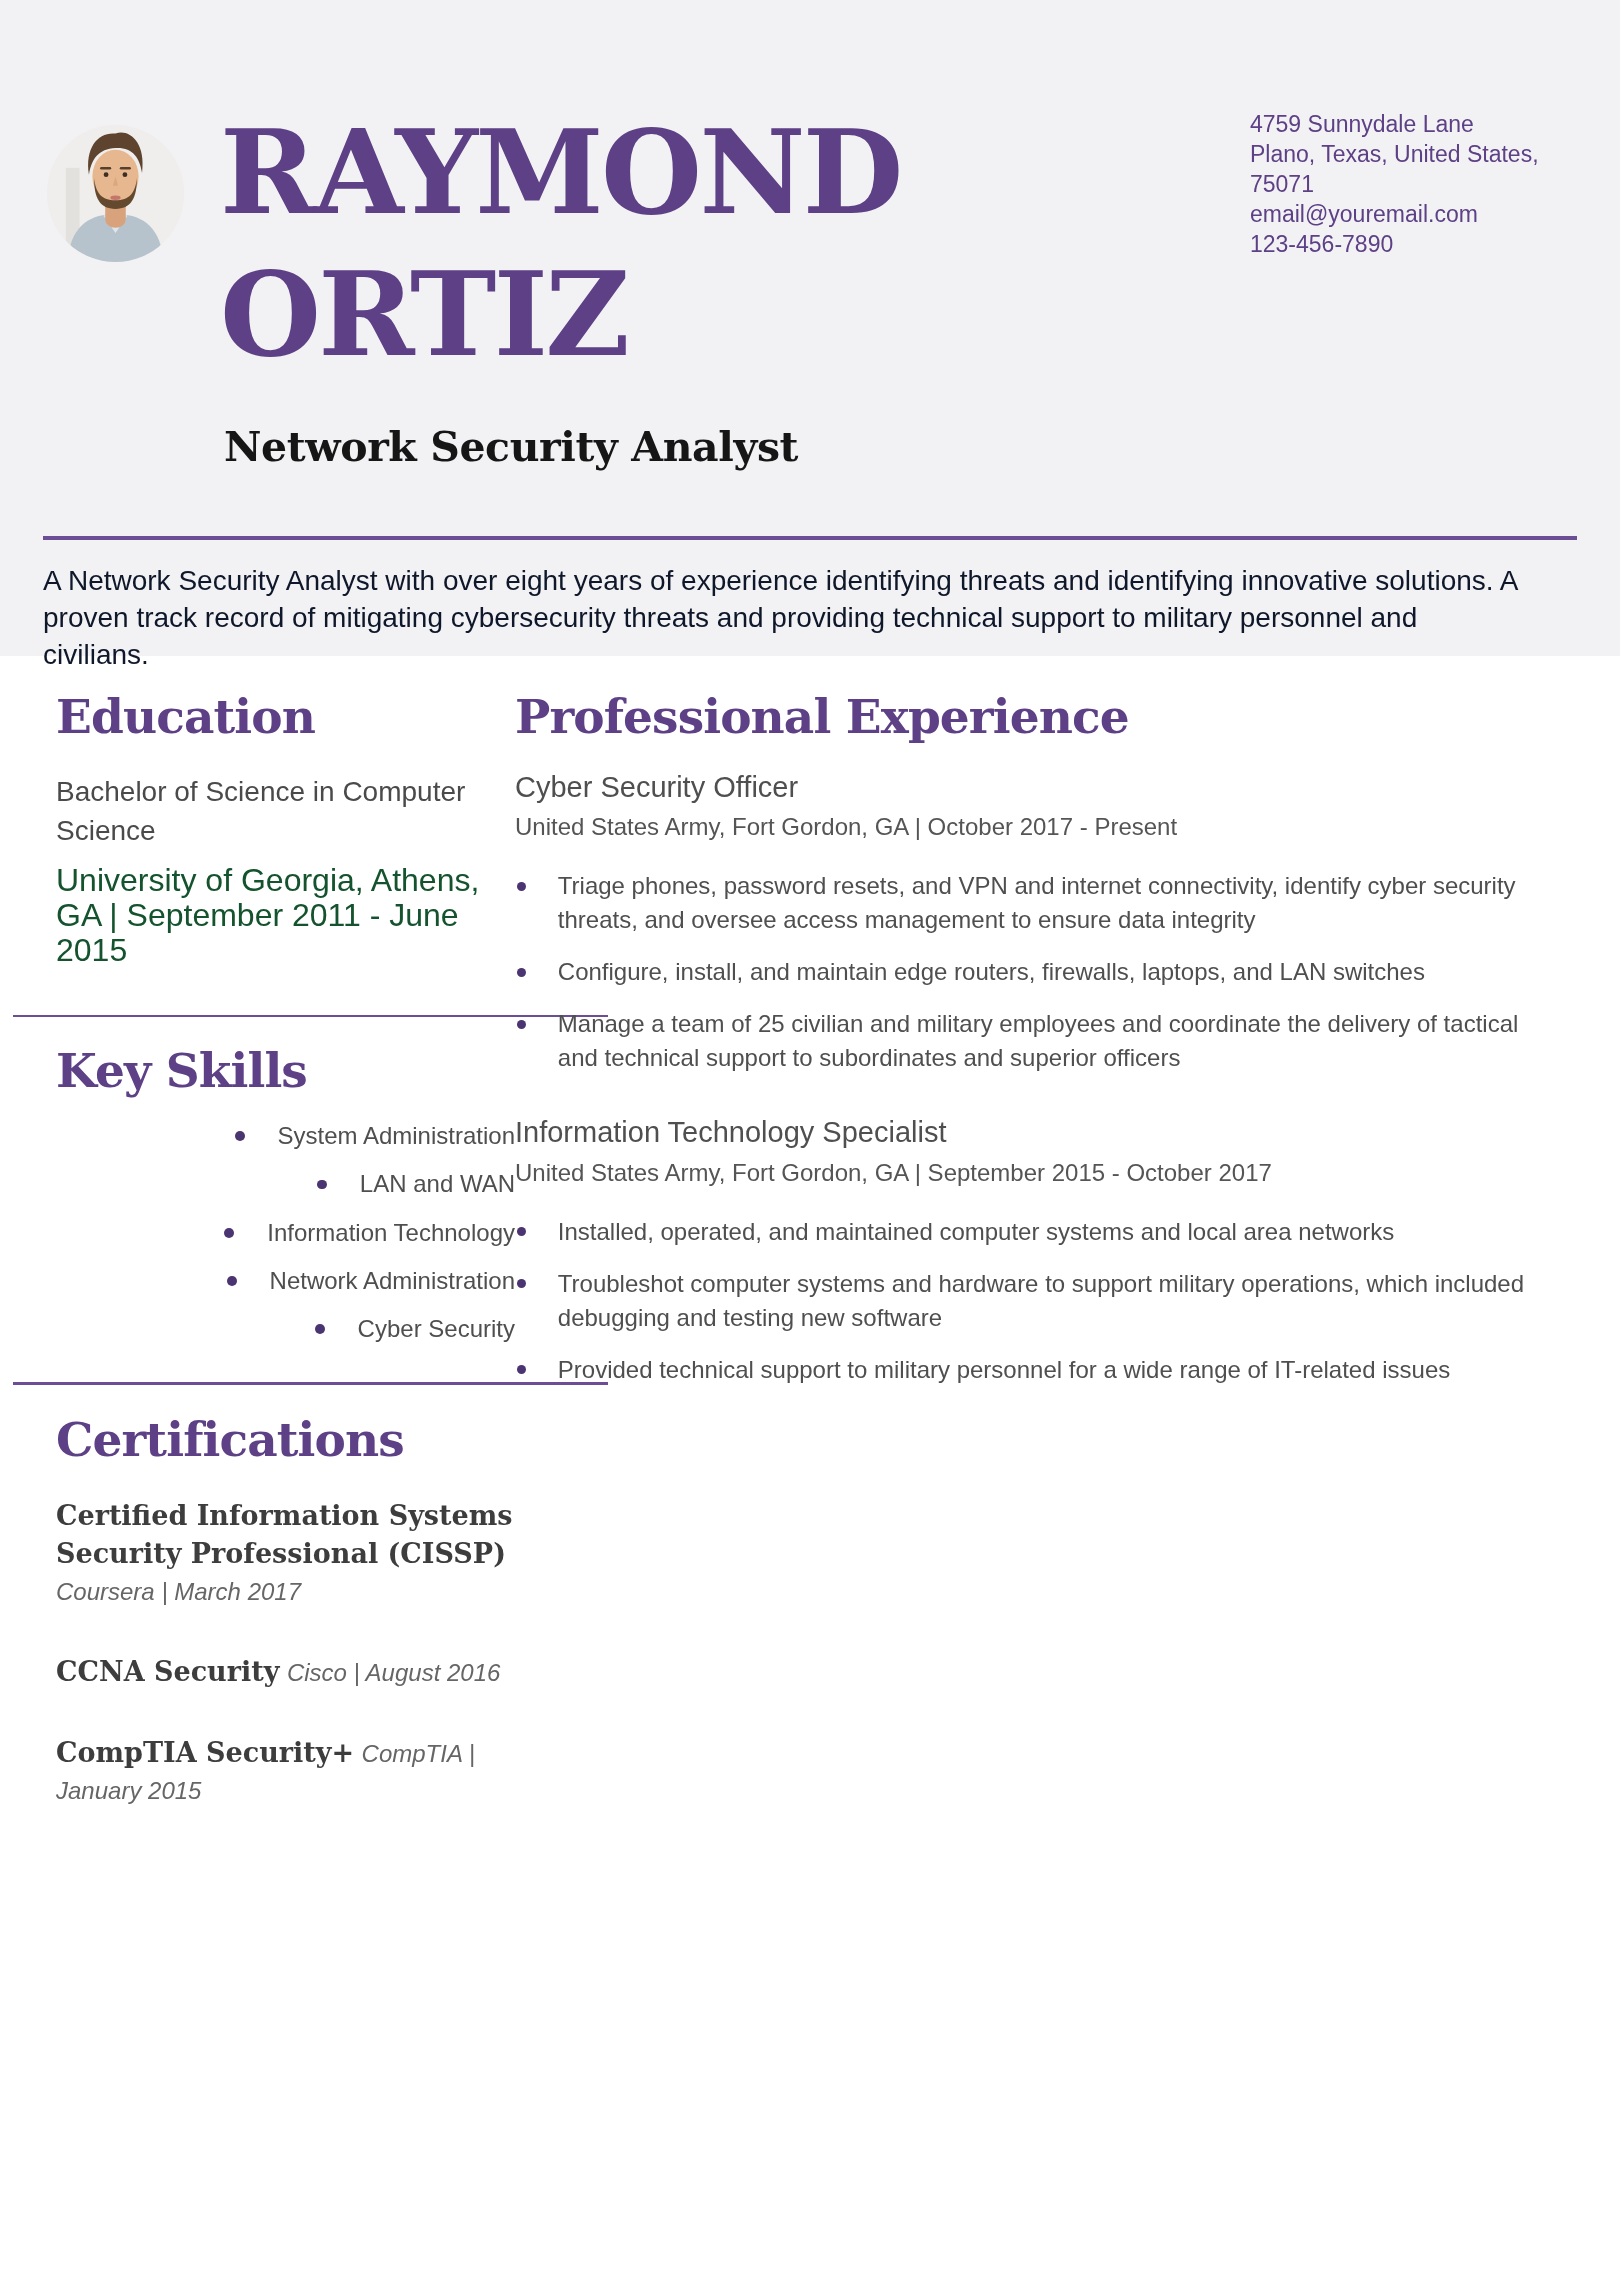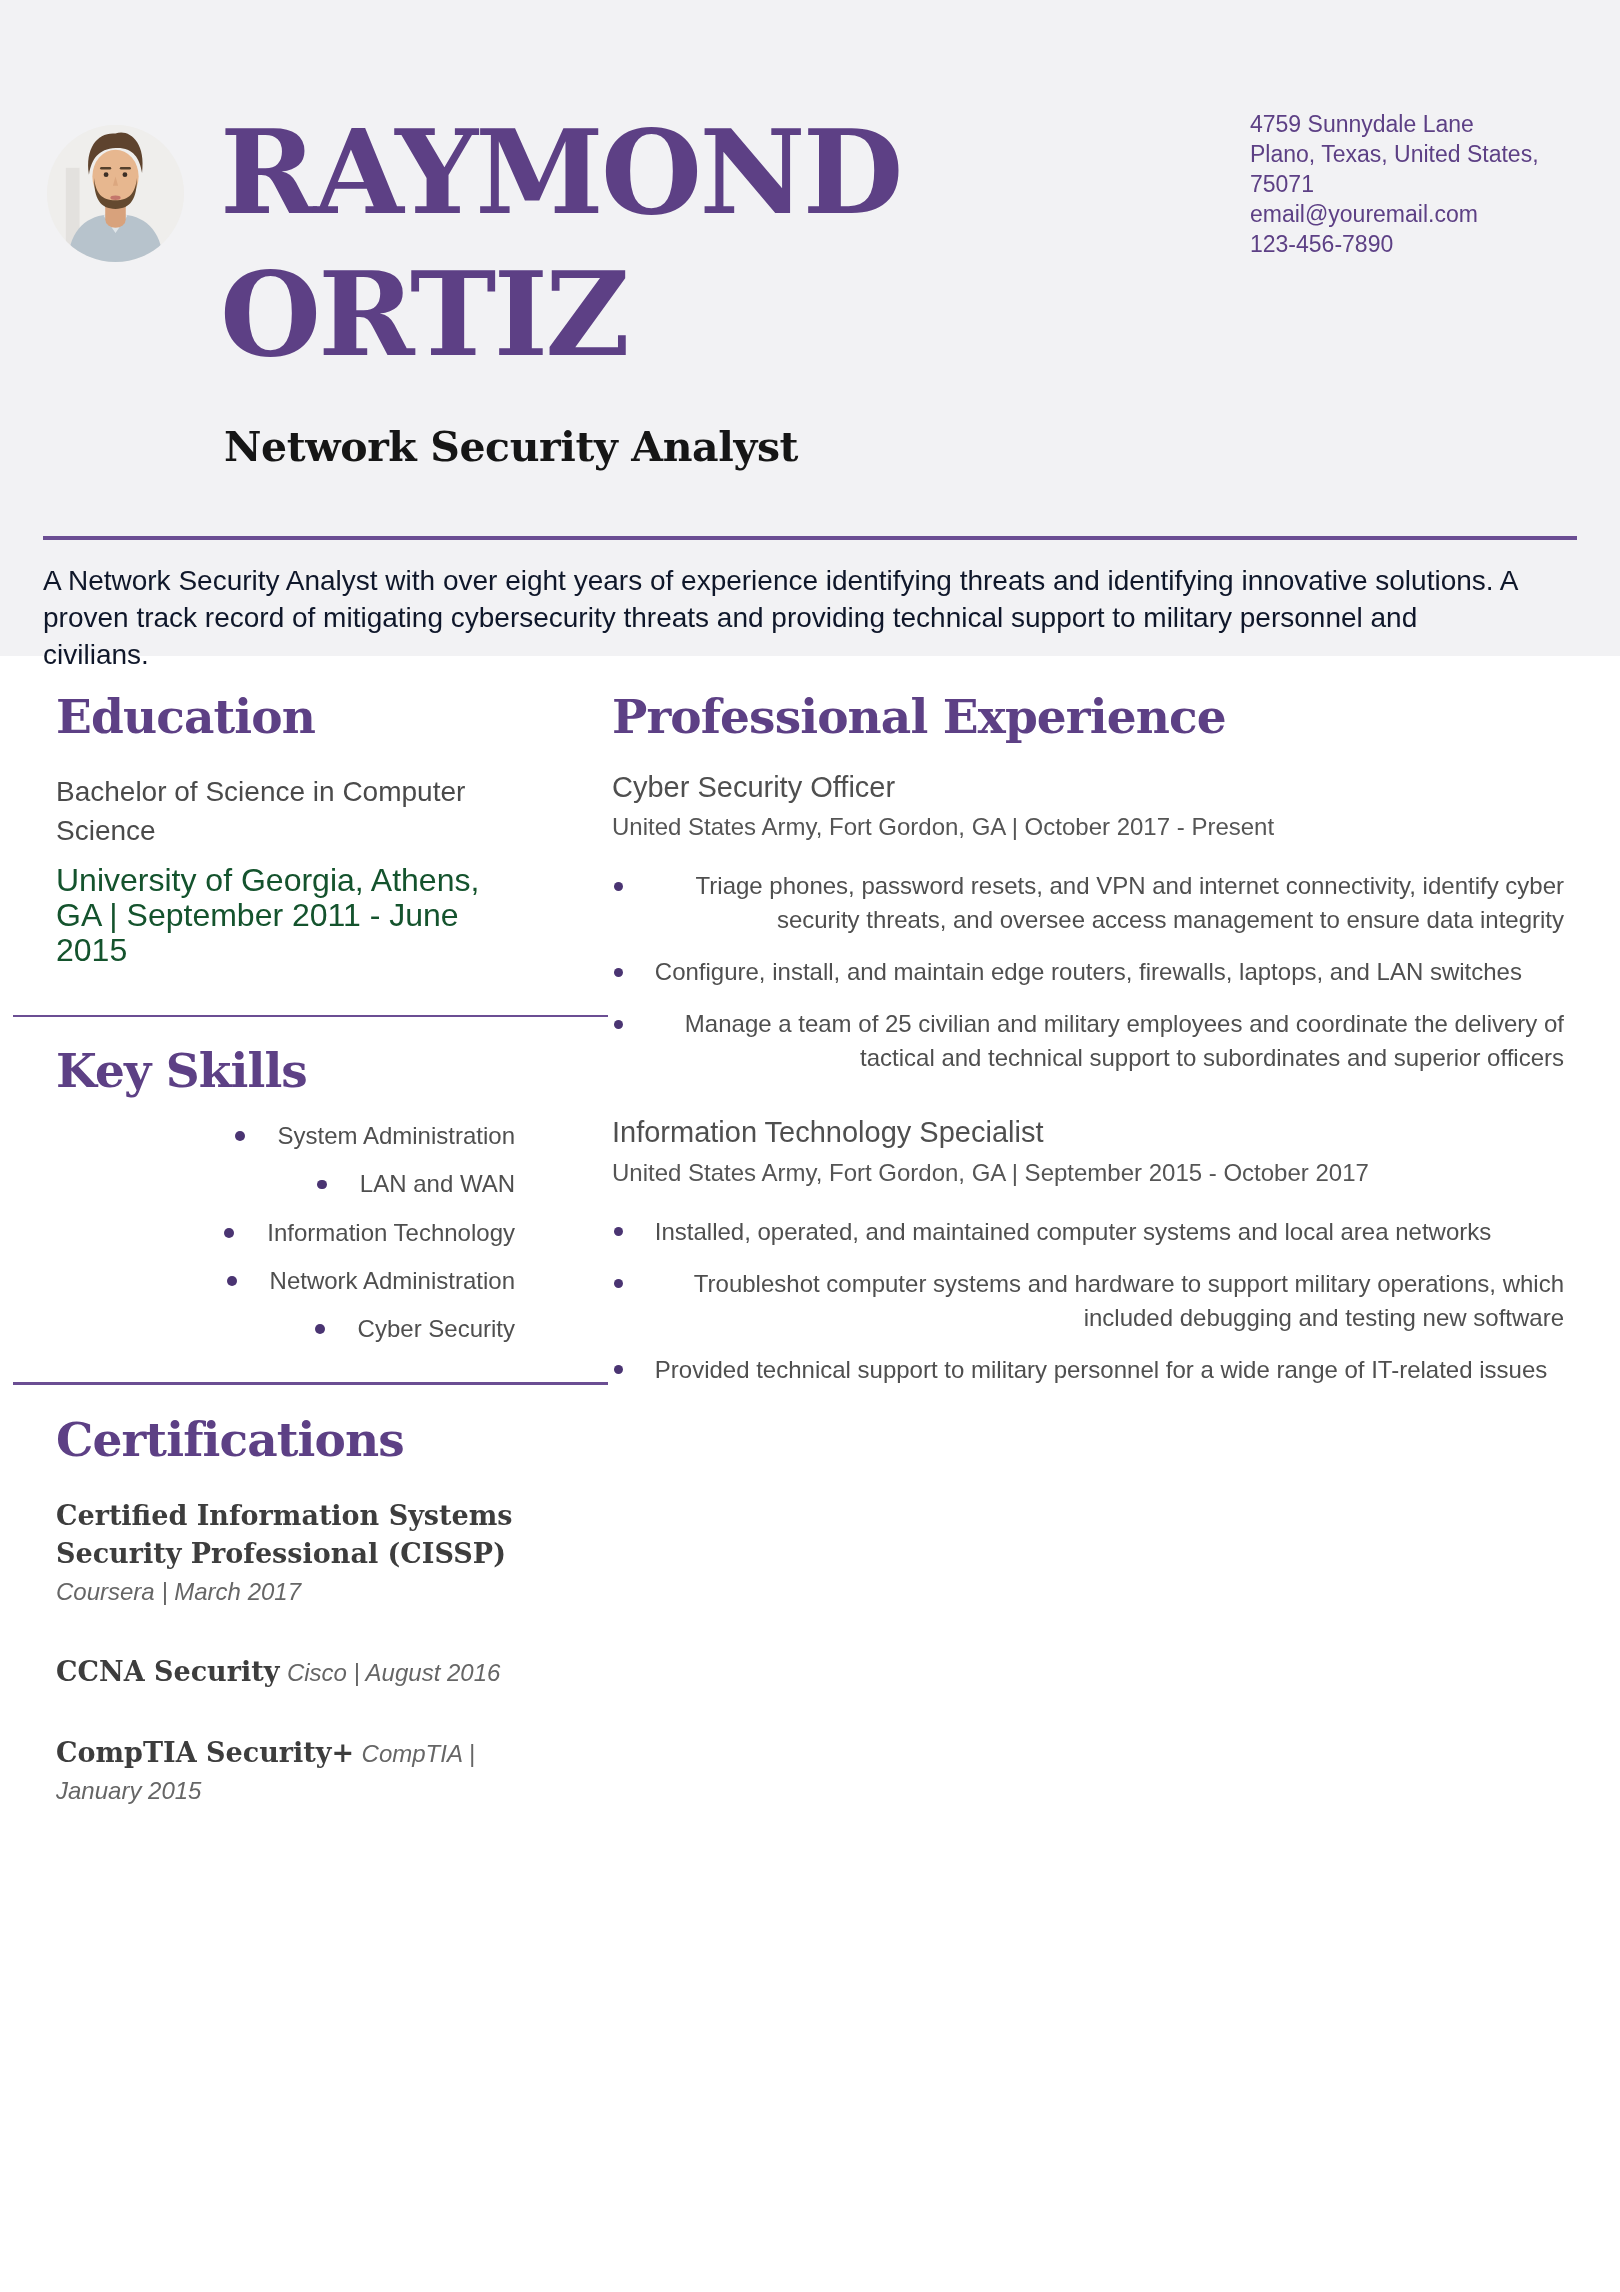--- a/index.html
+++ b/index.html
@@ -30,21 +30,21 @@
     font-style:normal; font-size:23px; line-height:30px; color:#5d4085;
   }
   .header-divider { position:absolute; left:43px; right:43px; top:536px; height:3.6px; background:#6b4e93; }
   .summary {
     position:absolute; left:43px; top:562px; width:1478px; margin:0;
     font-size:28px; line-height:37px; color:#0f172a;
   }
   
   .main { position:absolute; top:656px; left:0; width:1620px; display:flex; padding:0 56px; box-sizing:border-box; }
   .left  { flex:0 0 459px; width:459px; }
-  .right { flex:1; margin-left:97px; min-width:0; }
+  .right { flex:1; min-width:0; }
   .section-heading {
     margin:0; font-family:"DejaVu Serif", serif; font-weight:bold;
     font-size:47px; line-height:50px; letter-spacing:-0.9px; color:#5d4085;
   }
   .mt-head { margin-top:36px; }
   .degree { margin:30px 0 0; font-size:28px; line-height:39px; color:#4a4a4a; }
   .school { margin:12.5px 0 0; font-size:32px; line-height:35px; color:#14532d; }
   .col-divider { margin:47px 0 0 -43px; width:595px; height:2.7px; background:#6b4e93; }
   .skills-heading { margin-top:29px; }
   .skills { margin:23px 0 0; padding:0; list-style:none; }
@@ -52,21 +52,21 @@
   .skills .dot { flex:0 0 9.9px; width:9.9px; height:9.9px; border-radius:50%; background:#4a3472; margin:0 33px 0 3.6px; }
   .col-divider-2 { margin-top:36px; }
   .cert-heading { margin-top:30px; }
   .cert { margin:32px 0 0; font-size:27px; line-height:37px; }
   .cert + .cert { margin-top:43px; }
   .cert-name { font-family:"DejaVu Serif", serif; font-weight:bold; color:#3d3d3d; }
   .cert-detail { font-style:italic; font-size:24px; color:#666666; }
   .job-title-line { margin:27px 0 0; font-size:29px; line-height:36px; color:#4f4f4f; }
   .job-title-line.second { margin-top:39px; }
   .job-meta { margin:5.4px 0 0; font-size:24px; line-height:34px; color:#555555; }
-  .bullets { margin:25px 0 0; padding:0; list-style:none;text-align:right; }
+  .bullets { margin:25px 0 0; padding:0; list-style:none; }
   .bullets li { display:flex; align-items:flex-start; margin-bottom:18px; font-size:24px; line-height:34px; color:#4f4f4f; }
   .bullets .dot { flex:0 0 9px; width:9px; height:9px; border-radius:50%; background:#4a3472; margin:12.5px 32px 0 1.8px; }
 </style>
 </head>
 <body>
 
 <div class="page">
 
   <header class="header">
 

